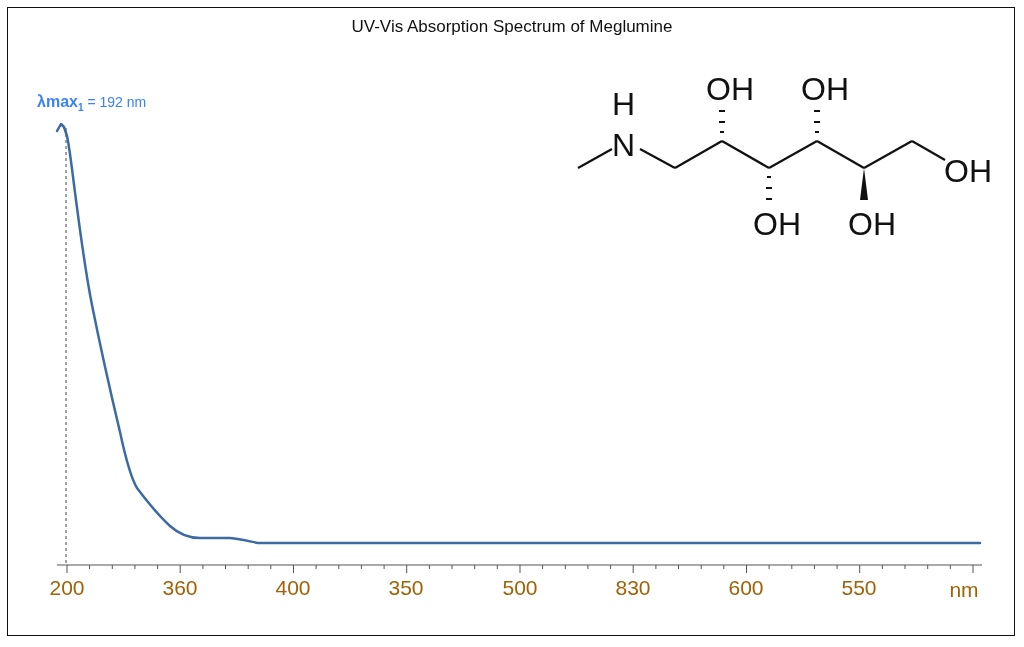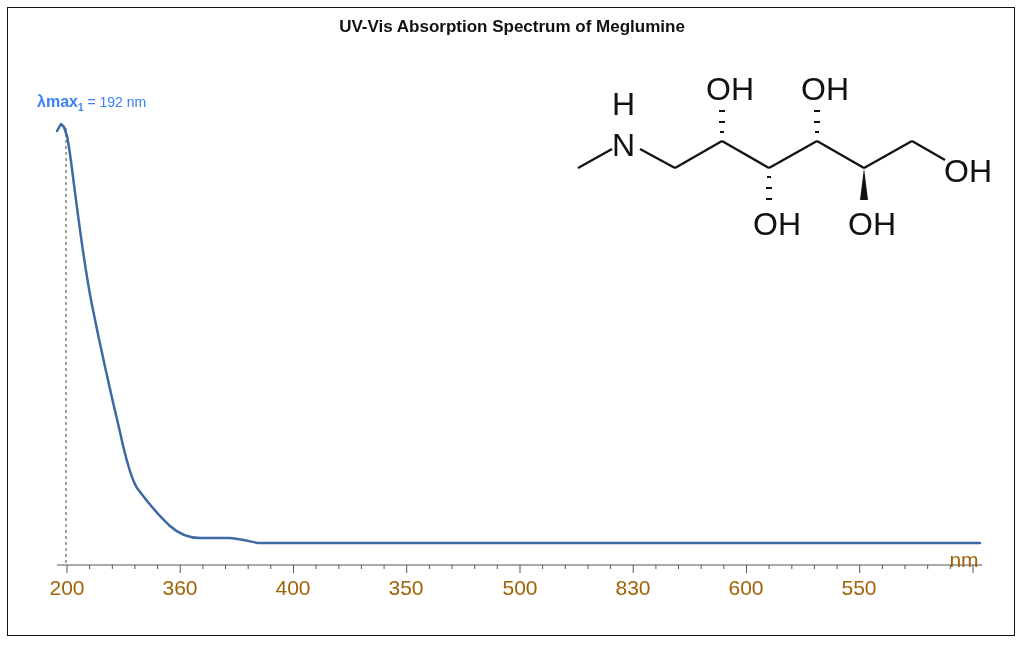--- a/index.html
+++ b/index.html
@@ -1,18 +1,18 @@
 <!DOCTYPE html>
 <html><head>
 <meta charset="utf-8">
 <style>
   html, body { margin:0; padding:0; background:#ffffff; }
   body { width:1024px; height:647px; position:relative; overflow:hidden; font-family:"Liberation Sans", sans-serif; }
   .frame { position:absolute; left:7px; top:7px; width:1008px; height:629px; border:1.5px solid #111; box-sizing:border-box; }
-  .title { position:absolute; left:0; width:1024px; top:17px; text-align:center; font-weight:bold; font-size:17px; color:#111; }
+  .title { position:absolute; left:0; width:1024px; top:17px; text-align:center; font-weight:normal; font-size:17px; color:#111; }
   .peak-label { position:absolute; left:37px; top:93px; font-size:14px; color:#3b82f6; white-space:nowrap; }
   .peak-label b { font-size:16px; }
   .peak-label sub { font-size:10px; font-weight:bold; }
   svg.plot { position:absolute; left:0; top:0; }
   .tick-label { position:absolute; top:576px; font-size:21px; color:#a16207; transform:translateX(-50%); }
   .molecule { position:absolute; left:560px; top:60px; }
   .mol-text { font-family:"Liberation Sans", sans-serif; font-size:32px; fill:#111; }
 </style>
 </head>
 <body>
@@ -76,21 +76,21 @@
 </svg>
 
 <div class="tick-label" style="left:67px">200</div>
 <div class="tick-label" style="left:180px">360</div>
 <div class="tick-label" style="left:293px">400</div>
 <div class="tick-label" style="left:406px">350</div>
 <div class="tick-label" style="left:520px">500</div>
 <div class="tick-label" style="left:633px">830</div>
 <div class="tick-label" style="left:746px">600</div>
 <div class="tick-label" style="left:859px">550</div>
-<div class="tick-label" style="left:964px; top:548px">nm</div>
+<div class="tick-label" style="left:964px; top:578px">nm</div>
 
 <svg class="molecule" width="450" height="190" viewBox="0 0 450 190">
   <g stroke="#111" stroke-width="2.2" fill="none">
     <line x1="18" y1="108" x2="52" y2="89"></line>
     <line x1="80" y1="89" x2="115" y2="108"></line>
     <line x1="115" y1="108" x2="162" y2="81"></line>
     <line x1="162" y1="81" x2="209" y2="108"></line>
     <line x1="209" y1="108" x2="257" y2="81"></line>
     <line x1="257" y1="81" x2="304" y2="108"></line>
     <line x1="304" y1="108" x2="352" y2="81"></line>

